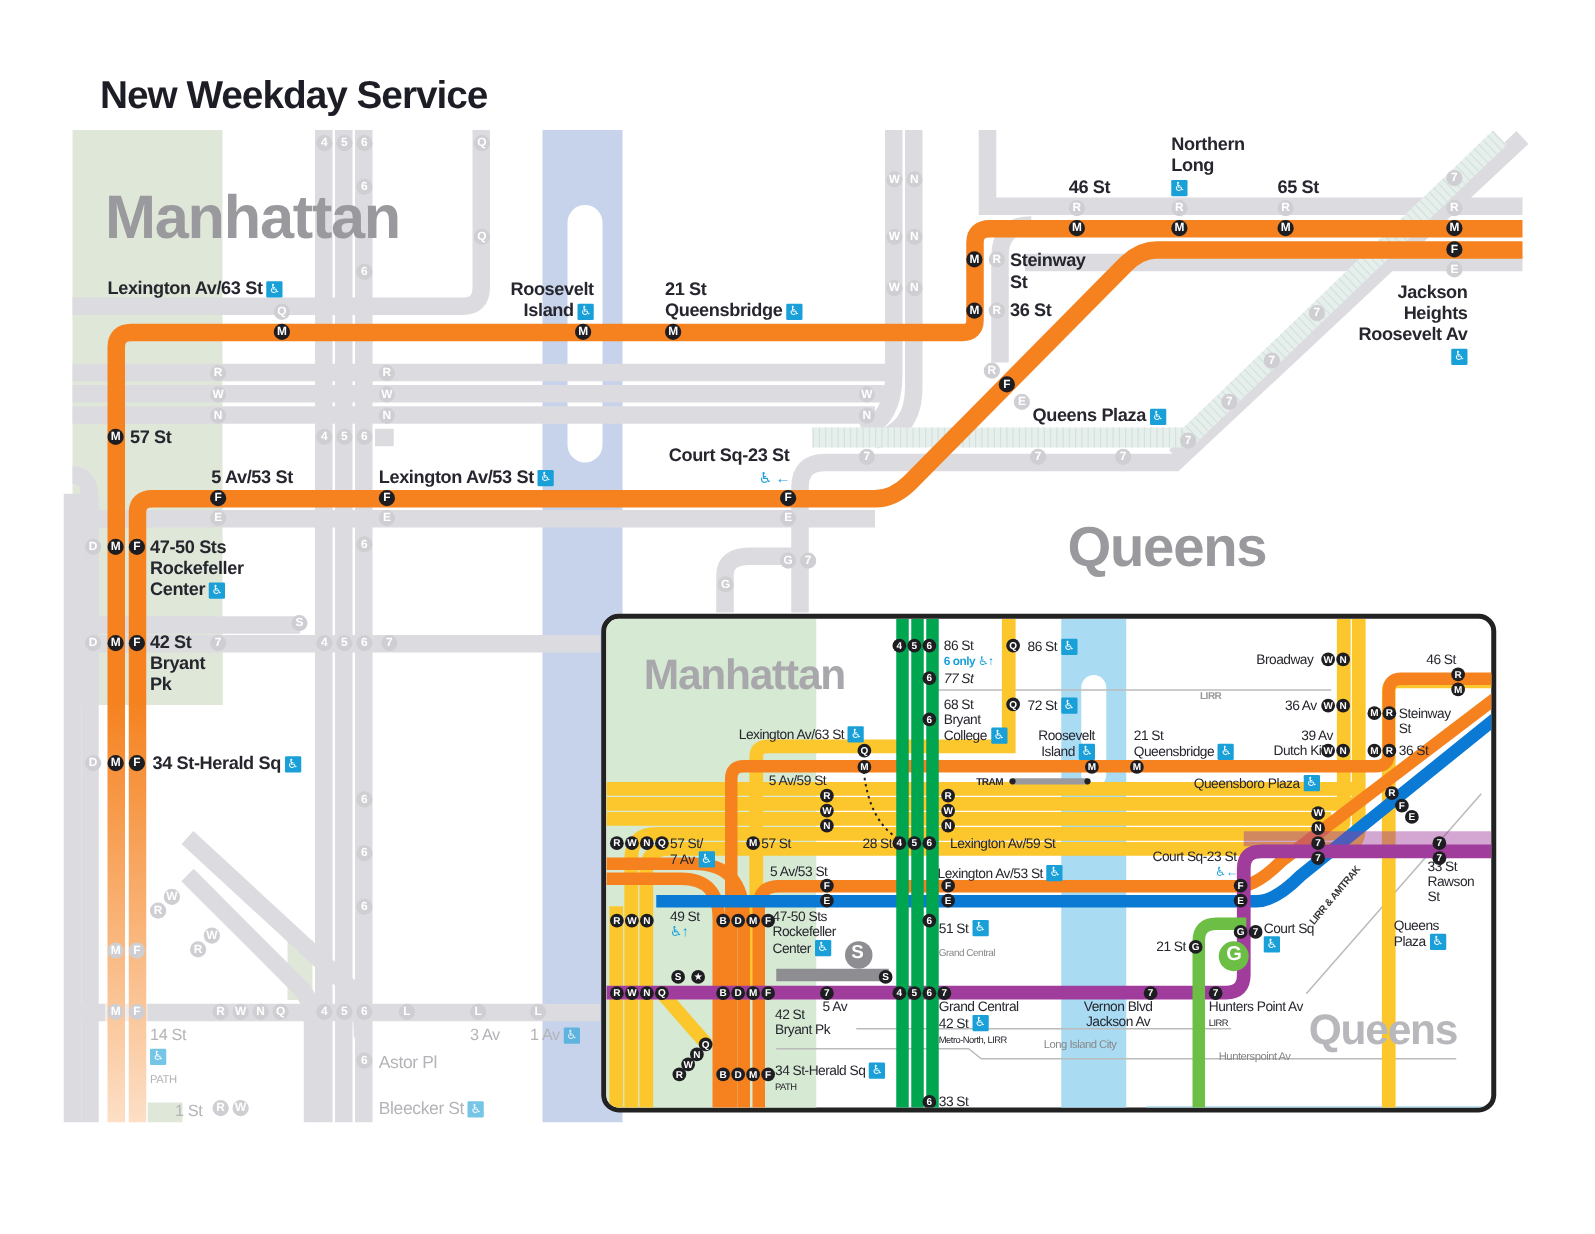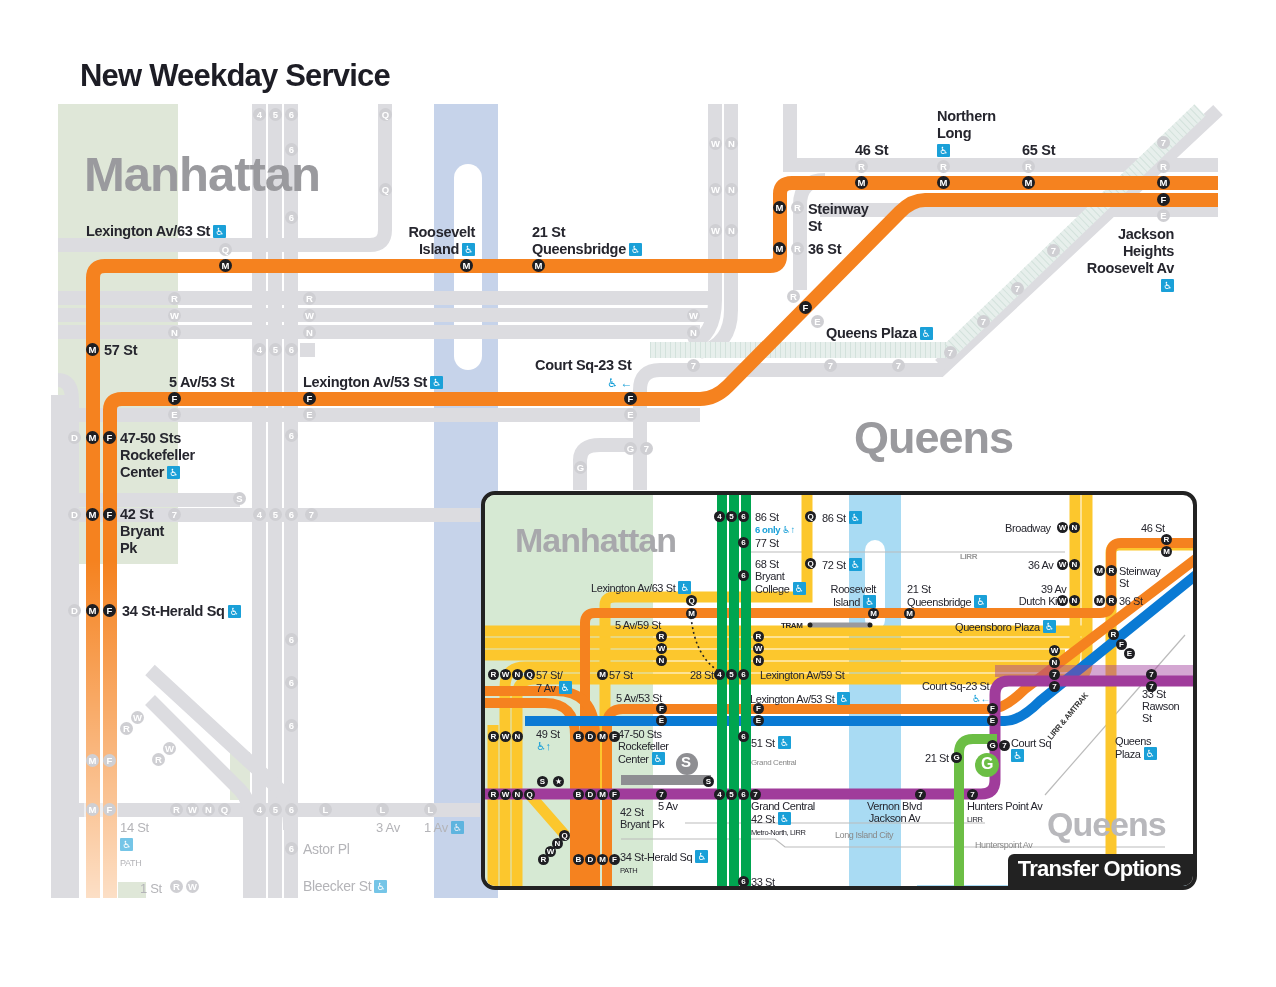--- a/index.html
+++ b/index.html
@@ -274,21 +274,21 @@
   <div style="position:absolute;left:496px;top:260px;color:#fff;font-weight:bold;font-size:16px;">G</div>
 
   <div class="ilbl" style="left:106px;top:86px;"><span>Lexington Av/63 St</span><span class="ada">♿</span></div>
   <div class="ilbl" style="left:130px;top:124px;">5 Av/59 St</div>
   <div class="ilbl" style="left:51px;top:174px;"><span>57 St/</span><br><span>7 Av</span><span class="ada">♿</span></div>
   <div class="ilbl" style="left:124px;top:174px;">57 St</div>
   <div class="ilbl" style="left:205px;top:174px;">28 St</div>
   <div class="ilbl" style="left:275px;top:174px;">Lexington Av/59 St</div>
   <div class="ilbl" style="left:270px;top:16px;"><span>86 St</span><br><span style="color:#1aa0d8;font-size:9.5px;font-weight:bold;"><span>6 only</span> ♿↑</span></div>
   <div class="ilbl" style="left:337px;top:16px;"><span>86 St</span><span class="ada">♿</span></div>
-  <div class="ilbl" style="left:270px;top:42px;">77 St</div>
+  <div class="ilbl" style="left:270px;top:42px;font-style:italic;">77 St</div>
   <div class="ilbl" style="left:270px;top:63px;"><span>68 St</span><br><span>Bryant</span><br><span>College</span><span class="ada">♿</span></div>
   <div class="ilbl" style="left:337px;top:63px;"><span>72 St</span><span class="ada">♿</span></div>
   <div class="ilbl" style="left:340px;top:88px;text-align:right;"><span>Roosevelt</span><br>&nbsp;&nbsp;&nbsp;<span>Island</span><span class="ada">♿</span></div>
   <div class="ilbl" style="left:422px;top:88px;"><span>21 St</span><br><span>Queensbridge</span><span class="ada">♿</span></div>
   <div class="ilbl small" style="left:475px;top:56px;color:#999;font-weight:bold;">LIRR</div>
   <div class="ilbl small" style="left:296px;top:125px;font-weight:bold;">TRAM</div>
   <div class="ilbl" style="left:520px;top:27px;">Broadway</div>
   <div class="ilbl" style="left:543px;top:64px;">36 Av</div>
   <div class="ilbl" style="left:520px;top:88px;text-align:right;"><span style="margin-left:36px">39 Av</span><br><span>Dutch Kills</span></div>
   <div class="ilbl" style="left:470px;top:125px;"><span>Queensboro Plaza</span><span class="ada">♿</span></div>
@@ -401,14 +401,13 @@
   <div class="ibul" style="left:74px;top:335px;">Q</div>
   <div class="ibul" style="left:67px;top:343px;">N</div>
   <div class="ibul" style="left:60px;top:351px;">W</div>
   <div class="ibul" style="left:53px;top:359px;">R</div>
   <div class="ibul" style="left:88px;top:359px;">B</div>
   <div class="ibul" style="left:100px;top:359px;">D</div>
   <div class="ibul" style="left:112px;top:359px;">M</div>
   <div class="ibul" style="left:124px;top:359px;">F</div>
   <div class="ibul" style="left:253px;top:381px;">6</div>
 
-  <div class="transfer">Transfer Options</div>
 </div>
 
 </body></html>

